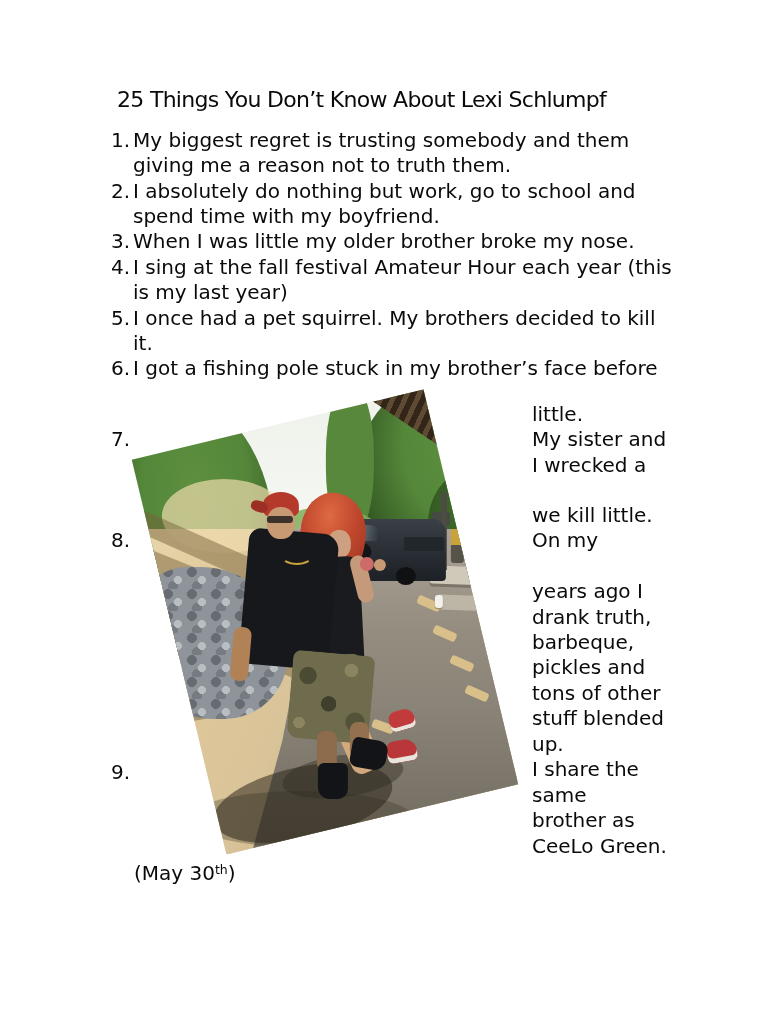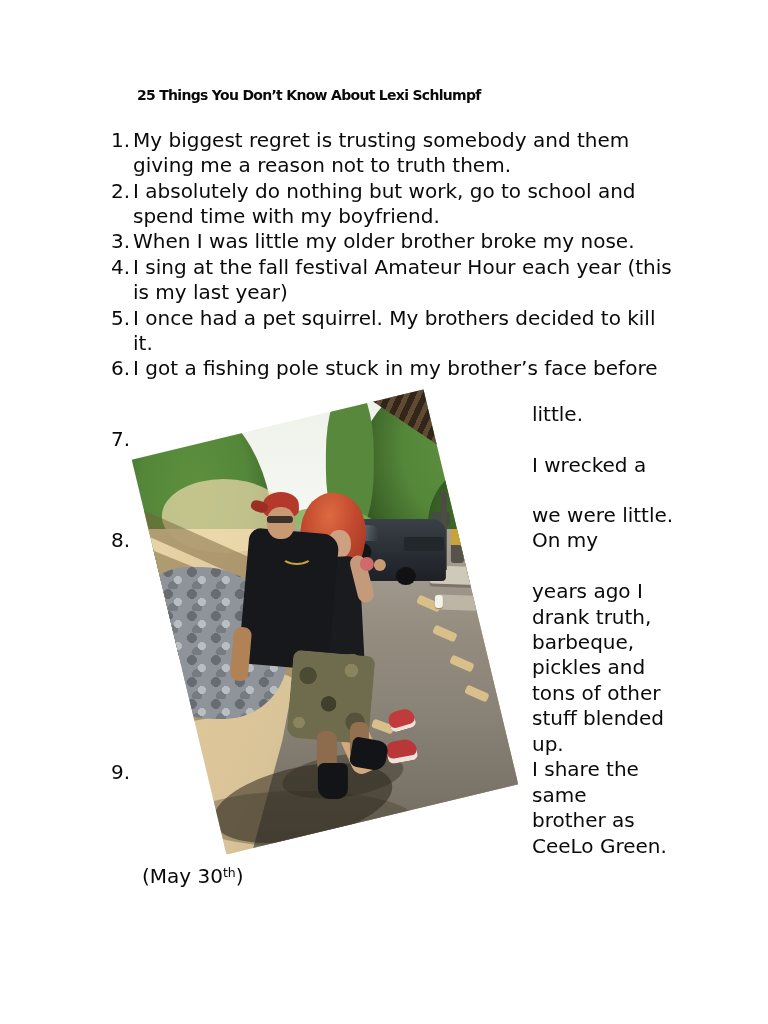--- a/index.html
+++ b/index.html
@@ -5,27 +5,27 @@
   html,body{margin:0;padding:0;}
   body{
     width:768px;height:1024px;position:relative;overflow:hidden;
     background:#ffffff;
     font-family:"DejaVu Sans","Liberation Sans",sans-serif;
     color:#0a0a0a;
   }
   .page{position:absolute;inset:0;}
   .title{
     position:absolute;left:117px;top:87px;
-    font-size:14px;font-weight:bold;letter-spacing:-0.7px;white-space:nowrap;margin-left:20px;
+    font-size:22px;font-weight:normal;letter-spacing:-0.7px;white-space:nowrap;
   }
   .ln{position:absolute;left:111px;font-size:20px;line-height:25px;white-space:nowrap;}
   .ln .no{display:inline-block;width:22px;}
   .pnum{position:absolute;left:111px;font-size:20px;line-height:25px;}
   .rln{position:absolute;left:532px;font-size:20px;line-height:25px;white-space:nowrap;}
-  .footnote{position:absolute;left:142px;top:857px;font-size:20px;line-height:32px;white-space:nowrap;}
+  .footnote{position:absolute;left:134px;top:857px;font-size:20px;line-height:25px;white-space:nowrap;}
   .footnote sup{font-size:12.5px;vertical-align:6px;letter-spacing:0;}
 
   
   .photo-frame{
     position:absolute;left:175px;top:419px;width:300px;height:406px;
     transform:rotate(-13.5deg);overflow:hidden;background:#e8e8e2;
   }
   .photo-canvas{
     position:absolute;left:-43px;top:-30px;width:386px;height:465px;
     transform:rotate(13.5deg);
@@ -144,22 +144,23 @@
   <div class="ln" style="top:280px"><span class="no"></span><span>is my last year)</span></div>
   <div class="ln" style="top:306px"><span class="no">5.</span><span>I once had a pet squirrel. My brothers decided to kill</span></div>
   <div class="ln" style="top:331px"><span class="no"></span><span>it.</span></div>
   <div class="ln" style="top:356px"><span class="no">6.</span><span>I got a fishing pole stuck in my brother’s face before</span></div>
 
   <div class="pnum" style="top:427px">7.</div>
   <div class="pnum" style="top:528px">8.</div>
   <div class="pnum" style="top:760px">9.</div>
 
   <div class="rln" style="top:402px">little.</div>
+  <div class="rln" style="top:427px">My sister and</div>
   <div class="rln" style="top:453px">I wrecked a</div>
-  <div class="rln" style="top:503px">we were little.</div>
+  <div class="rln" style="top:503px">we kill little.</div>
   <div class="rln" style="top:528px">On my</div>
   <div class="rln" style="top:579px">years ago I</div>
   <div class="rln" style="top:605px">drank truth,</div>
   <div class="rln" style="top:630px">barbeque,</div>
   <div class="rln" style="top:655px">pickles and</div>
   <div class="rln" style="top:706px">stuff blended</div>
   <div class="rln" style="top:681px">tons of other</div>
   <div class="rln" style="top:732px">up.</div>
   <div class="rln" style="top:757px">I share the</div>
   <div class="rln" style="top:783px">same</div>

